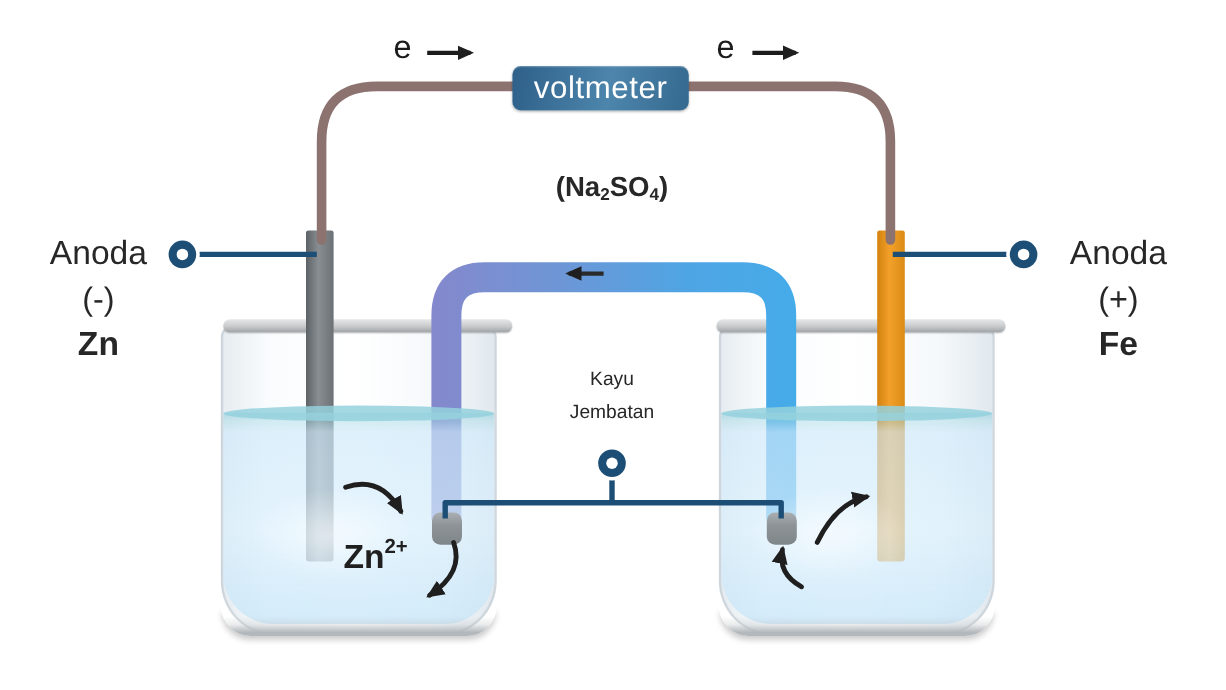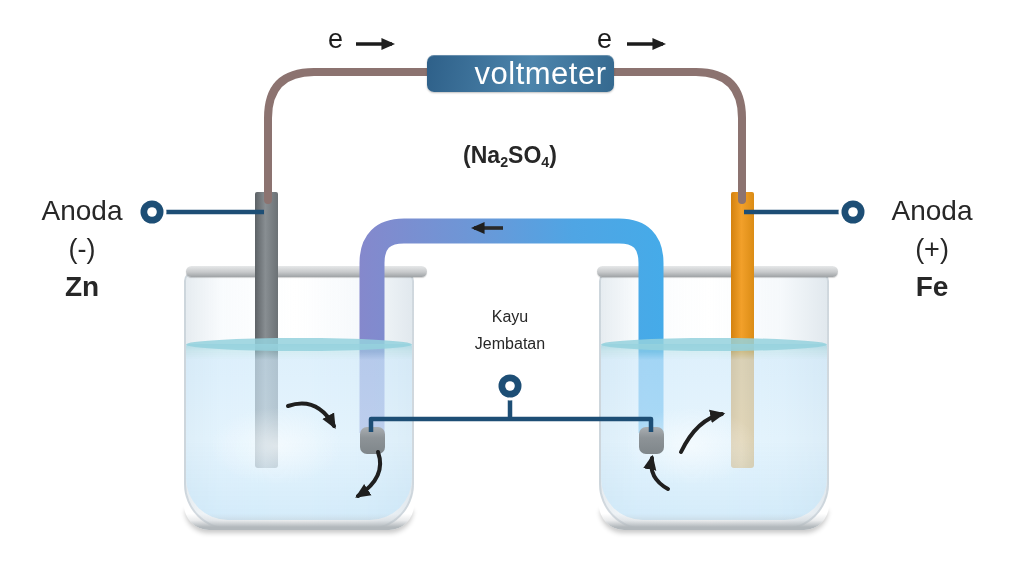--- a/index.html
+++ b/index.html
@@ -9,21 +9,21 @@
   }
   .abs{position:absolute;}
   svg.layer{position:absolute;left:0;top:0;width:1022px;height:575px;pointer-events:none;}
 
   
   .voltmeter{
     left:427px;top:55px;width:147px;height:37px;border-radius:7px;
     background:linear-gradient(100deg,#2e6089 0%,#4d85ac 55%,#35698f 100%);
     box-shadow:0 1px 2px rgba(0,0,0,.25), inset 0 1px 0 rgba(255,255,255,.25);
     display:flex;align-items:center;justify-content:center;
-    color:#ffffff;font-size:31px;font-weight:500;letter-spacing:.5px;padding-left:40px;
+    color:#ffffff;font-size:26px;font-weight:500;letter-spacing:.5px;
   }
   .e-label{top:24px;font-size:27px;font-weight:500;color:#1c1c1c;}
   .e-left{left:328px;} .e-right{left:597px;}
 
   
   .side-label{top:192px;width:140px;text-align:center;line-height:38px;font-size:28px;}
   .anode-block{left:12px;} .cathode-block{left:862px;}
   .side-label .sign{font-size:27px;}
   .side-label .element{font-weight:700;}
 
@@ -178,14 +178,15 @@
     <div class="sign">(-)</div>
     <div class="element">Zn</div>
   </div>
 
   <div class="abs side-label cathode-block">
     <div>Anoda</div>
     <div class="sign">(+)</div>
     <div class="element">Fe</div>
   </div>
 
+  <div class="abs ion ion-zn"><span>Zn</span><sup>2+</sup></div>
 
 </div>
 
 </body></html>

